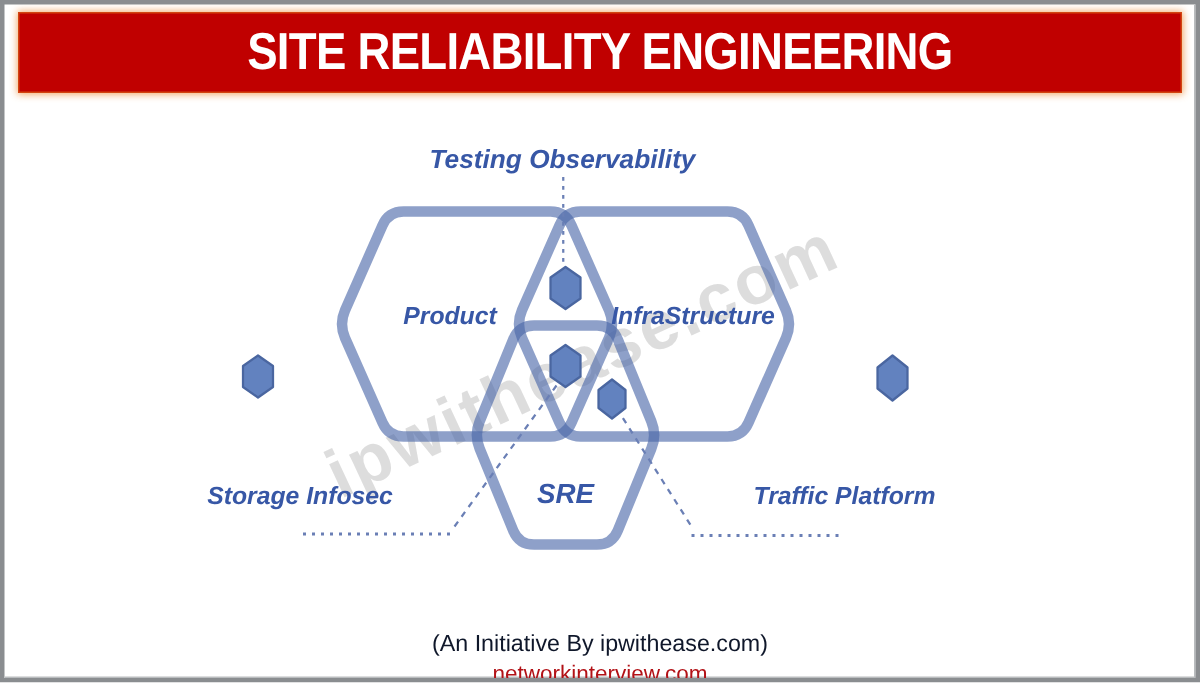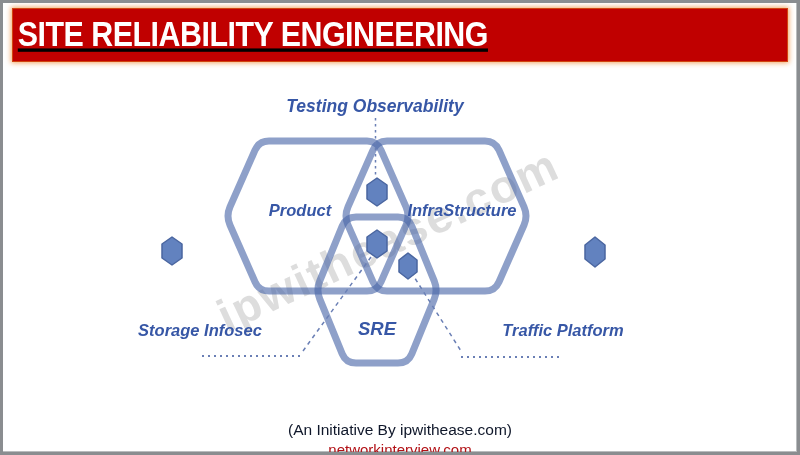--- a/index.html
+++ b/index.html
@@ -10,21 +10,21 @@
     background:#ffffff;
     font-family:"Liberation Sans", sans-serif;
     overflow:hidden;
     box-shadow: inset 0 -1px 0 #b9bcbe, inset -1px 0 0 #b9bcbe;
   }
   .banner {
     position:absolute; left:9px; right:9px; top:5px; height:52px;
     background:#c00000;
     border:1px solid #d2440f;
     box-shadow:0 0 5px 1px rgba(238,150,75,0.85);
-    display:flex; align-items:center; text-decoration:underline;
+    display:flex; align-items:center; justify-content:center;
   }
   .banner-title {
     color:#ffffff; font-weight:bold; font-size:31px;
     letter-spacing:-0.5px;
     transform:scale(0.98,1.12);
     white-space:nowrap;
   }
   .diagram-svg { position:absolute; left:0; top:0; }
   .hex-outline { fill:none; stroke:rgba(73,102,168,0.62); stroke-width:7; }
   .marker { fill:#6282bf; stroke:#4a66a0; stroke-width:1.5; stroke-linejoin:round; }

